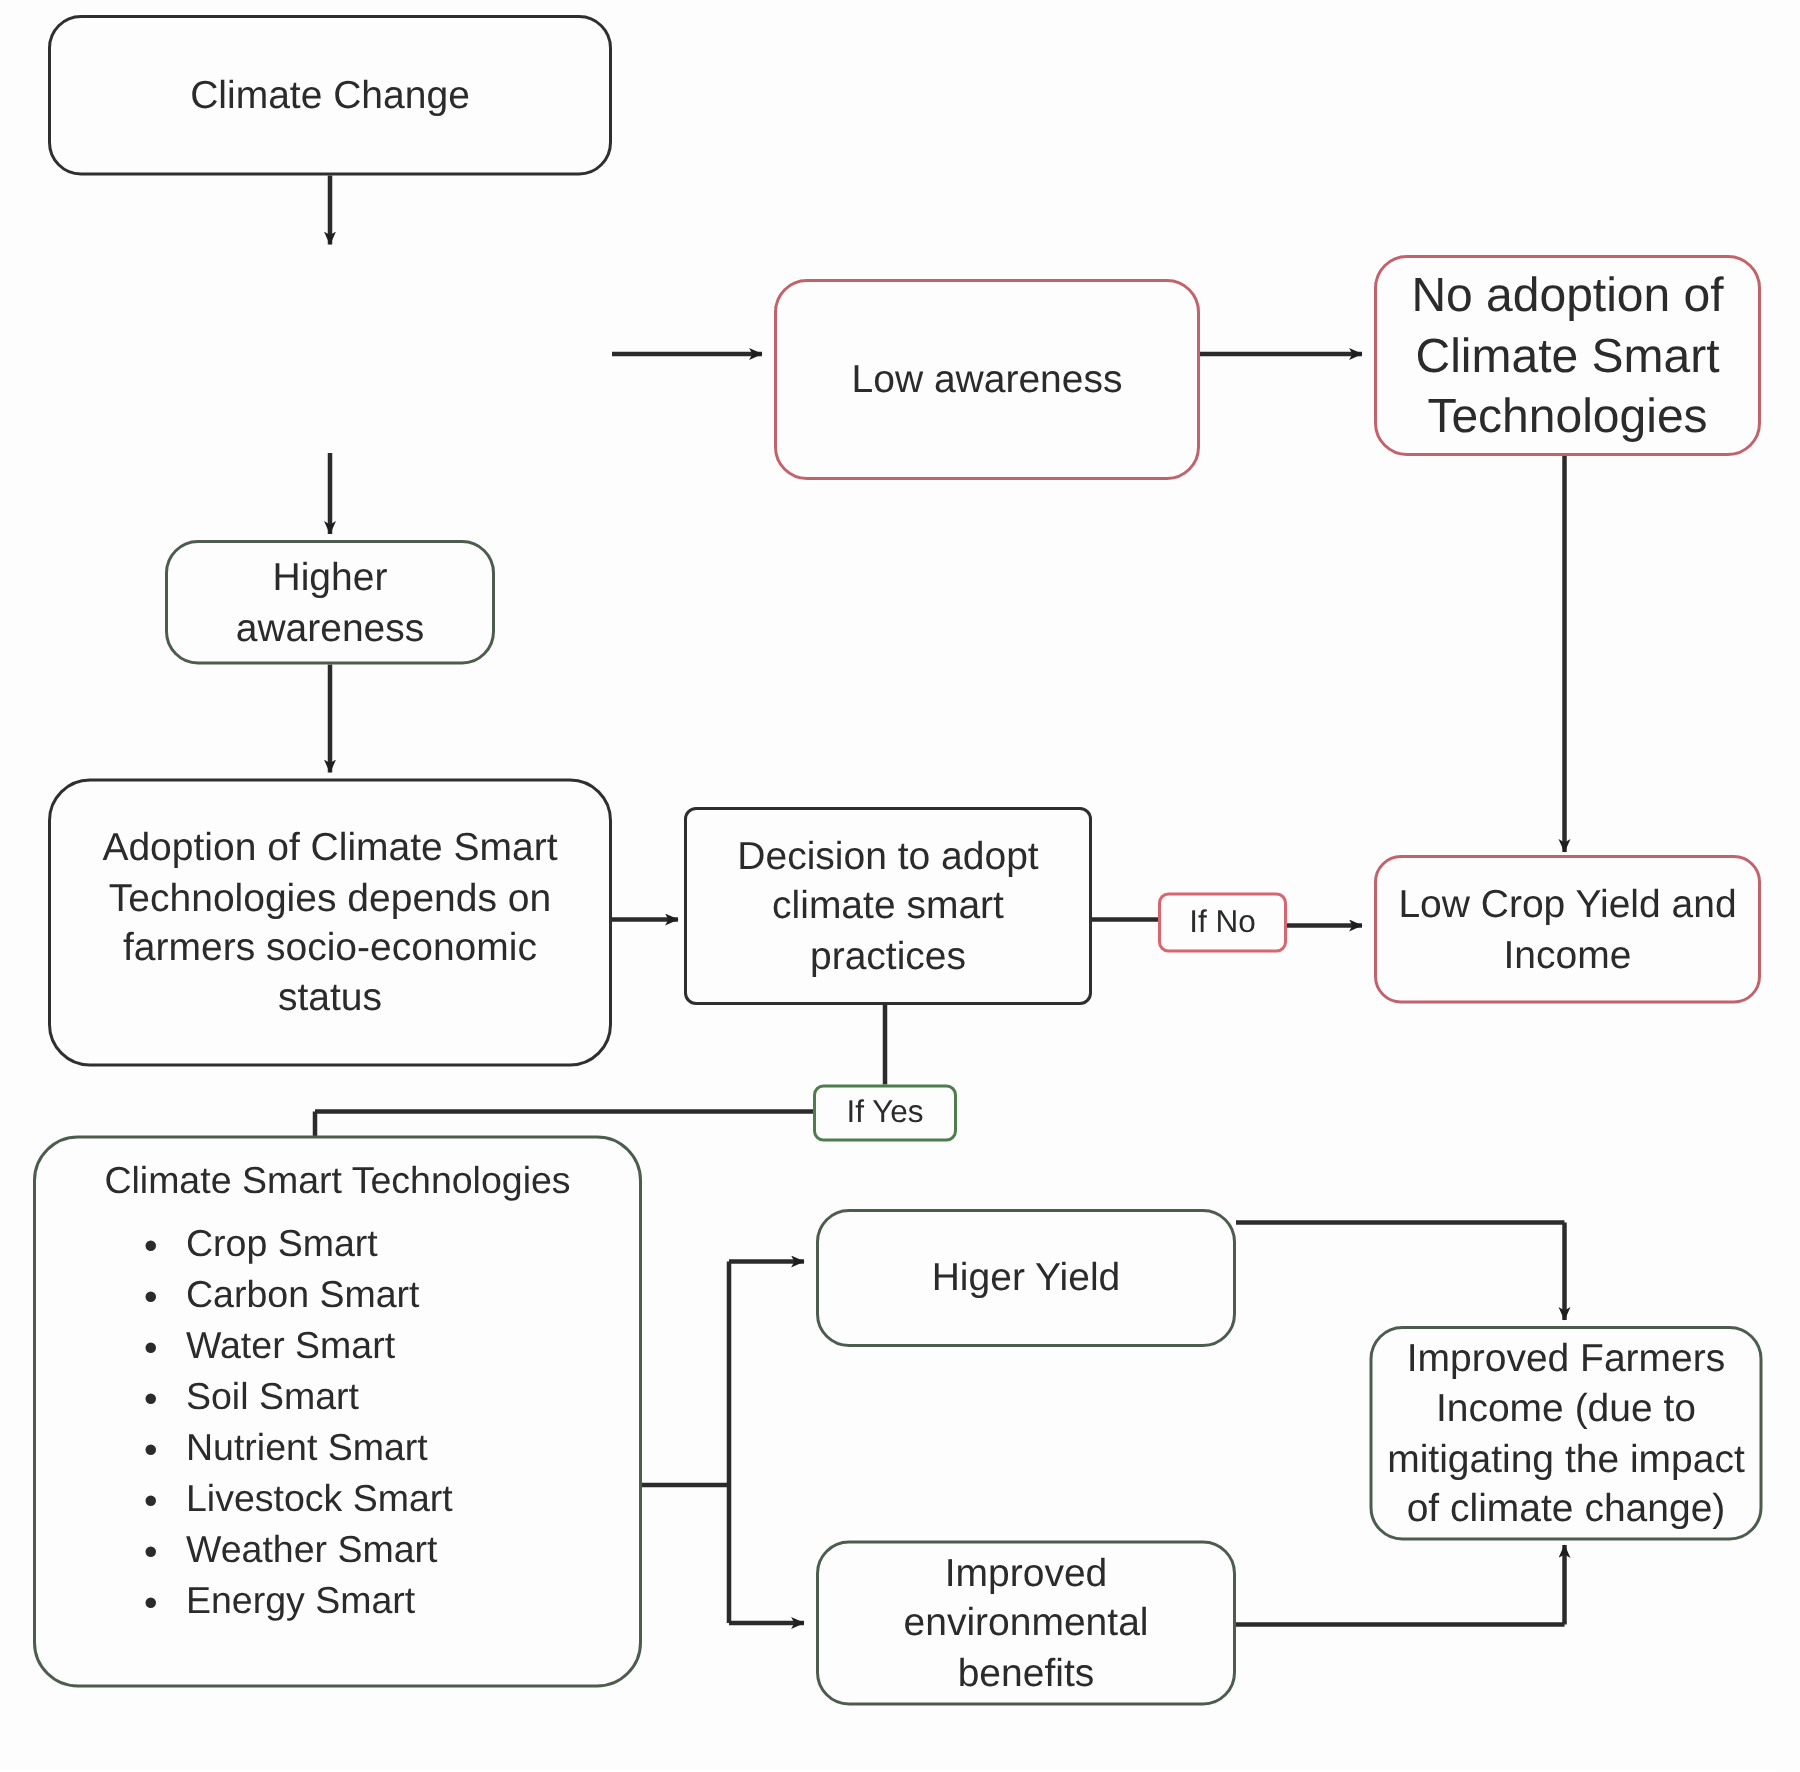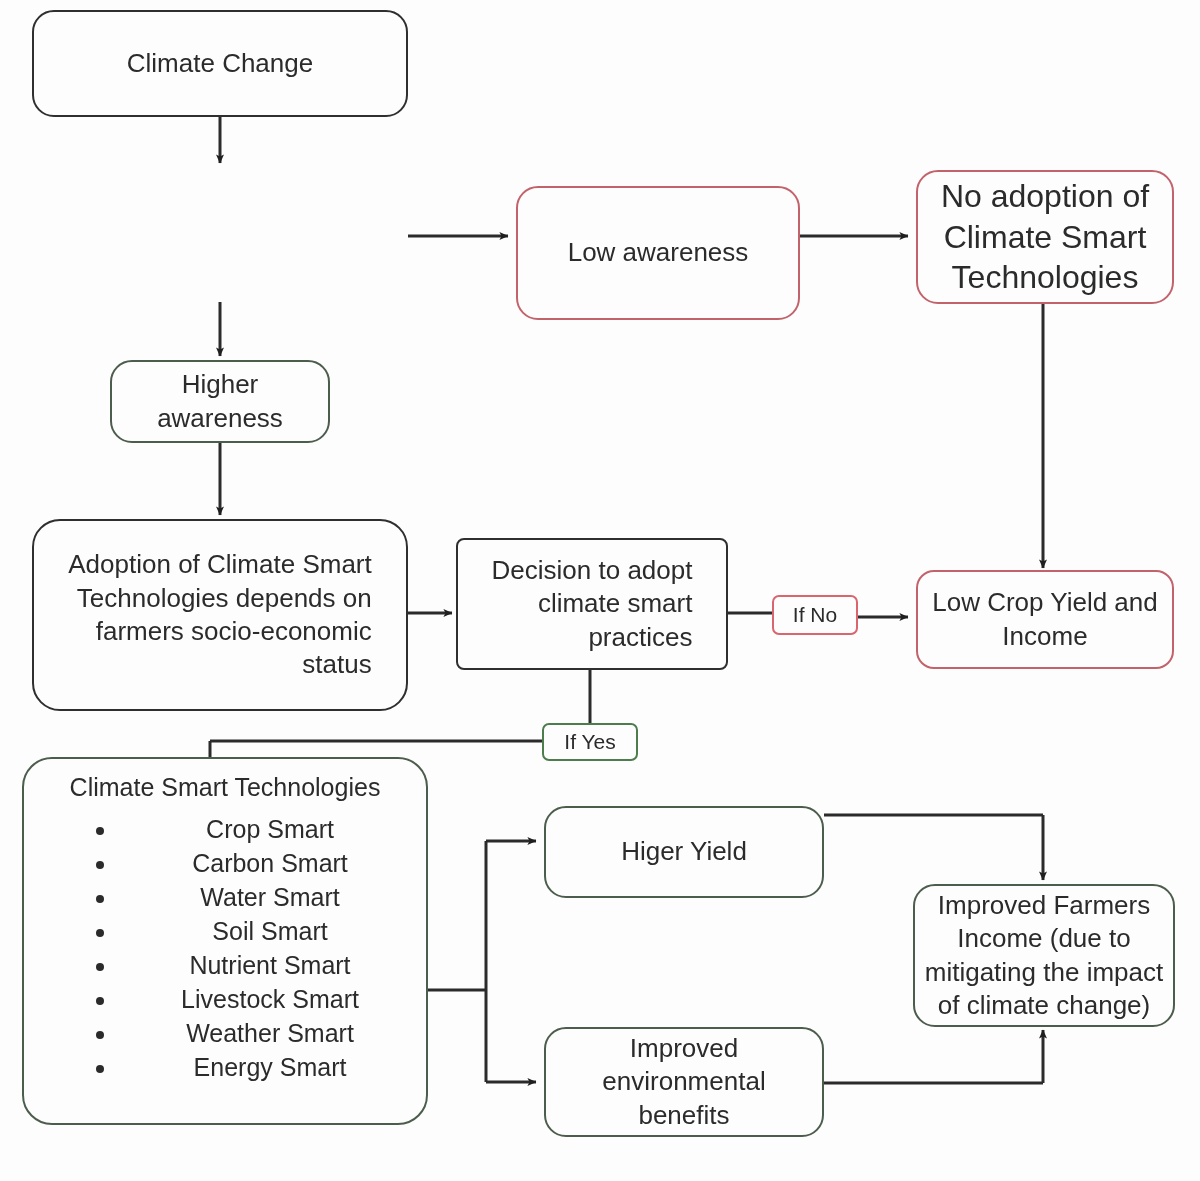--- a/index.html
+++ b/index.html
@@ -27,21 +27,21 @@
     box-sizing: border-box;
     background: #fdfdfd;
     display: flex;
     align-items: center;
     justify-content: center;
     text-align: center;
     color: #2b2b2b;
     line-height: 1.28;
     white-space: pre-line;
   }
-  .node.dark   { border: 2.5px solid #2f2f2f; text-align: right; }
+  .node.dark   { border: 2.5px solid #2f2f2f; }
   .node.red    { border: 2.5px solid #c2636c; }
   .node.green  { border: 2.5px solid #4d5d4d; }
   .node.tag    { border: 2px solid #d9656f; font-size: 21px; padding: 2px 8px; }
   .node.tag-green { border: 2px solid #4d7d4d; font-size: 21px; padding: 2px 8px; }
 
   .list-node {
     position: absolute;
     box-sizing: border-box;
     background: #fdfdfd;
     border: 2.5px solid #4d5d4d;
@@ -58,21 +58,20 @@
   .list-node ul {
     margin: 0;
     padding: 0 0 0 84px;
     list-style: disc;
   }
   .list-node li {
     font-size: 25px;
     line-height: 1.36;
     color: #2b2b2b;
     padding-left: 6px;
-    text-align: center;
   }
 </style>
 </head>
 <body>
 
 <div id="canvas">
 
   <svg id="wires" viewBox="0 0 1200 1181">
     <defs>
       <marker id="arrow" markerWidth="10" markerHeight="10" refX="8.6" refY="4" orient="auto" markerUnits="userSpaceOnUse">

